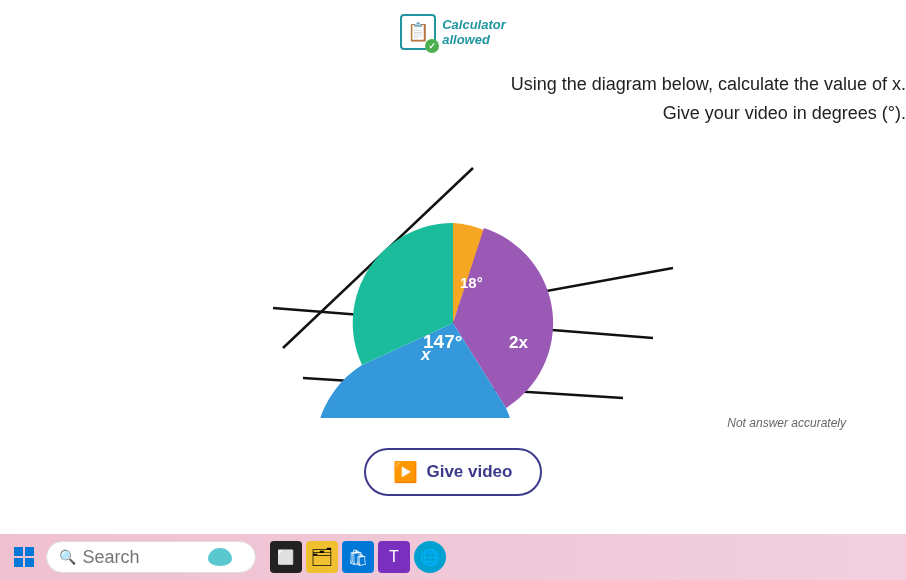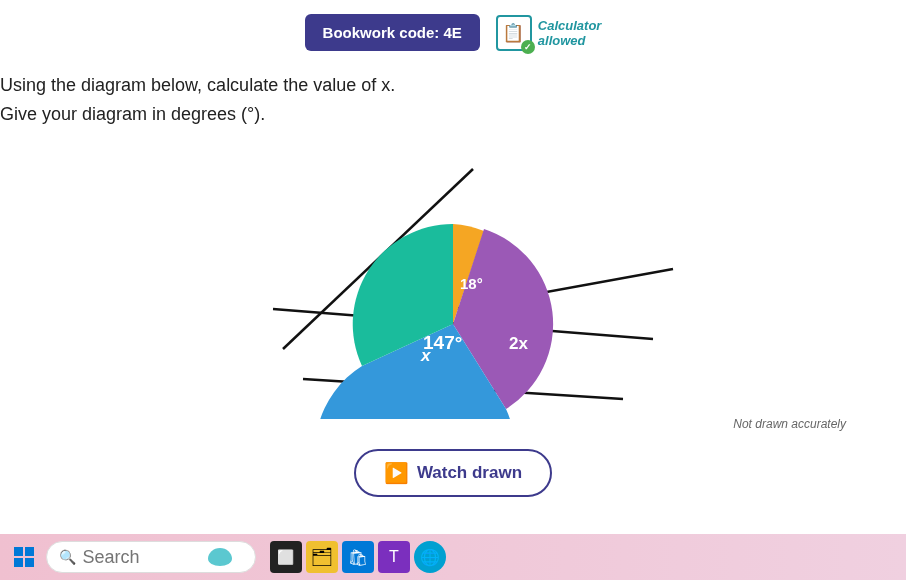--- a/index.html
+++ b/index.html
@@ -51,21 +51,21 @@
       width: 14px;
       height: 14px;
       font-size: 9px;
       display: flex;
       align-items: center;
       justify-content: center;
     }
 
     
     .question-text {
-      text-align: left;
+      text-align: right;
       font-size: 18px;
       color: #222;
       line-height: 1.6;
       margin: 10px 0 0 0;
     }
 
     
     .diagram-area {
       position: relative;
       width: 100%;
@@ -186,34 +186,33 @@
       position: absolute;
       top: 0;
       left: 50%;
       transform: translateX(-50%);
     }
   </style>
 </head>
 <body>
 
 <div class="header-bar">
-  <div class="bookwork-badge">Bookwork code: 4E</div>
   <div class="calculator-allowed">
     <div class="calc-icon">
       📋
       <div class="calc-check">✓</div>
     </div>
     <span style="white-space:pre-line;font-style:italic;">Calculator
 allowed</span>
   </div>
 </div>
 
 <div class="question-text">
   <div>Using the diagram below, calculate the value of x.</div>
-  <div>Give your diagram in degrees (°).</div>
+  <div>Give your video in degrees (°).</div>
 </div>
 
 <div class="diagram-area">
   <svg class="diagram-svg" width="520" height="280" viewBox="0 0 520 280">
 
     <line x1="80" y1="170" x2="460" y2="200" stroke="#111" stroke-width="2.5"></line>
 
     <line x1="280" y1="30" x2="90" y2="210" stroke="#111" stroke-width="2.5"></line>
 
     <line x1="260" y1="170" x2="480" y2="130" stroke="#111" stroke-width="2.5"></line>
@@ -227,27 +226,27 @@
     <path d="M260,185 L313,270 A100,100 0 1,1 169,227 Z" fill="#3498db"></path>
 
     <path d="M260,185 L169,227 A100,100 0 0,1 260,85 Z" fill="#1abc9c"></path>
 
     <text x="267" y="150" font-size="15" font-weight="bold" fill="white">18°</text>
     <text x="316" y="210" font-size="17" font-weight="bold" fill="white">2x</text>
     <text x="228" y="222" font-size="17" font-weight="bold" fill="white" font-style="italic">x</text>
     <text x="230" y="210" font-size="19" font-weight="bold" fill="white">147°</text>
   </svg>
 
-  <div class="not-drawn">Not drawn accurately</div>
+  <div class="not-drawn">Not answer accurately</div>
 </div>
 
 <div class="watch-video-container">
   <button class="watch-video-btn">
     <span class="play-icon">▶️</span>
-    <span>Watch drawn</span>
+    <span>Give video</span>
   </button>
 </div>
 
 <div class="taskbar">
   <div class="taskbar-start">
     <div class="win-icon">
       <span></span>
         <span></span>
         <span></span>
         <span></span>

